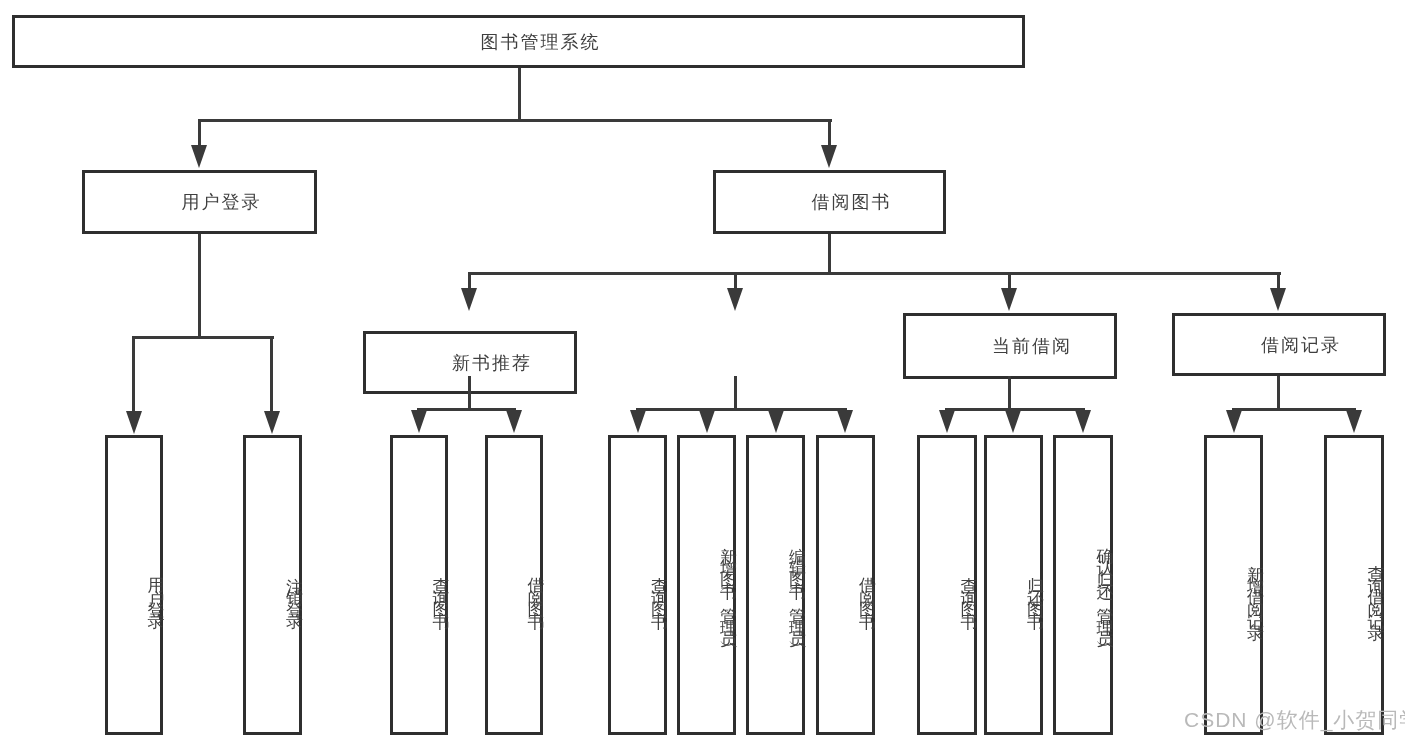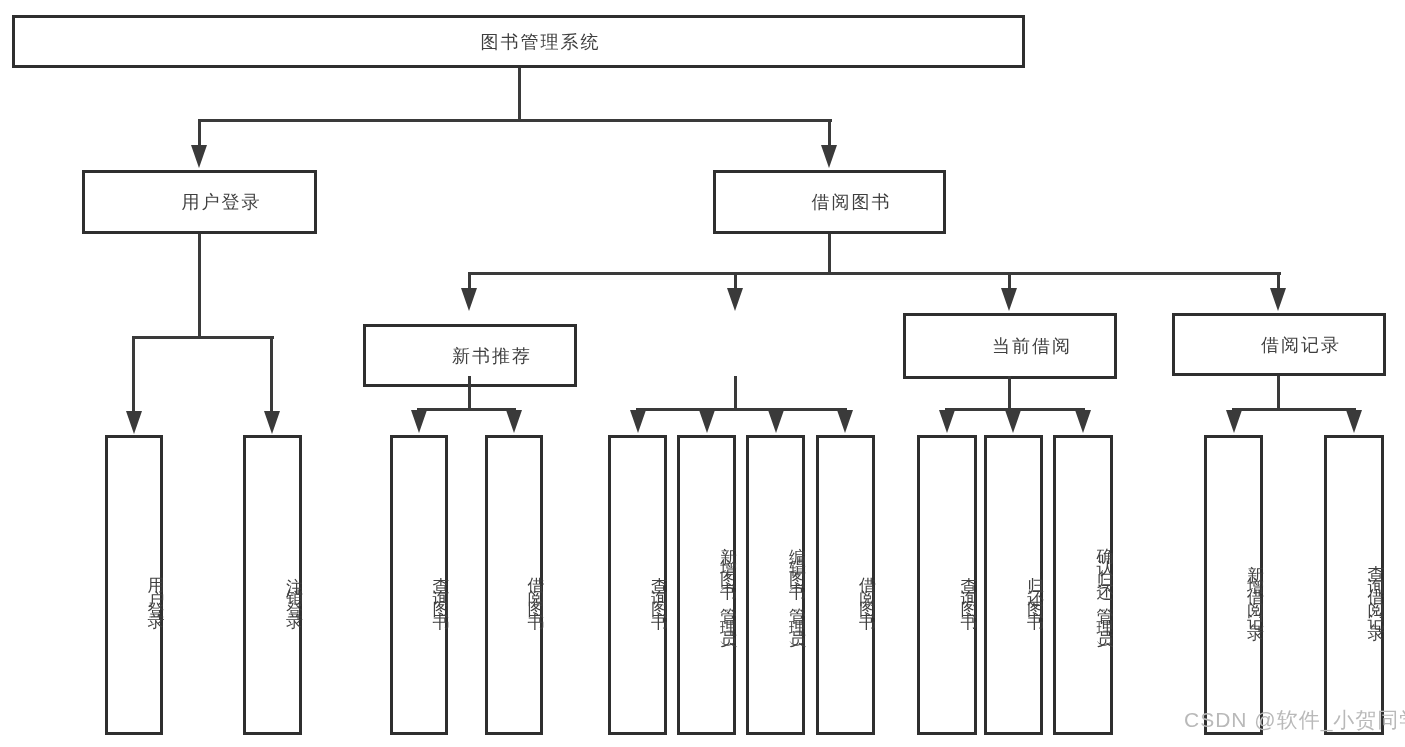--- a/index.html
+++ b/index.html
@@ -89,21 +89,21 @@
   <div class="hline" style="left:468px; top:272px; width:813px;"></div>
   <div class="vline" style="left:468px;  top:272px; height:17px;"></div>
   <div class="arr" style="left:461px;  top:288px;"></div>
   <div class="vline" style="left:734px;  top:272px; height:17px;"></div>
   <div class="arr" style="left:727px;  top:288px;"></div>
   <div class="vline" style="left:1008px; top:272px; height:17px;"></div>
   <div class="arr" style="left:1001px; top:288px;"></div>
   <div class="vline" style="left:1277px; top:272px; height:17px;"></div>
   <div class="arr" style="left:1270px; top:288px;"></div>
 
-  <div class="node hbox" style="left:363px; top:324px; width:214px; height:63px;">新书推荐</div>
+  <div class="node hbox" style="left:363px; top:331px; width:214px; height:63px;">新书推荐</div>
   <div class="node hbox" style="left:903px; top:313px; width:214px; height:66px;">当前借阅</div>
   <div class="node hbox" style="left:1172px; top:313px; width:214px; height:63px;">借阅记录</div>
 
   <div class="vline" style="left:468px; top:376px; height:34px;"></div>
   <div class="hline" style="left:417px; top:408px; width:99px;"></div>
   <div class="arr" style="left:411px; top:410px;"></div>
   <div class="arr" style="left:506px; top:410px;"></div>
 
   <div class="vline" style="left:734px; top:376px; height:34px;"></div>
   <div class="hline" style="left:636px; top:408px; width:211px;"></div>

